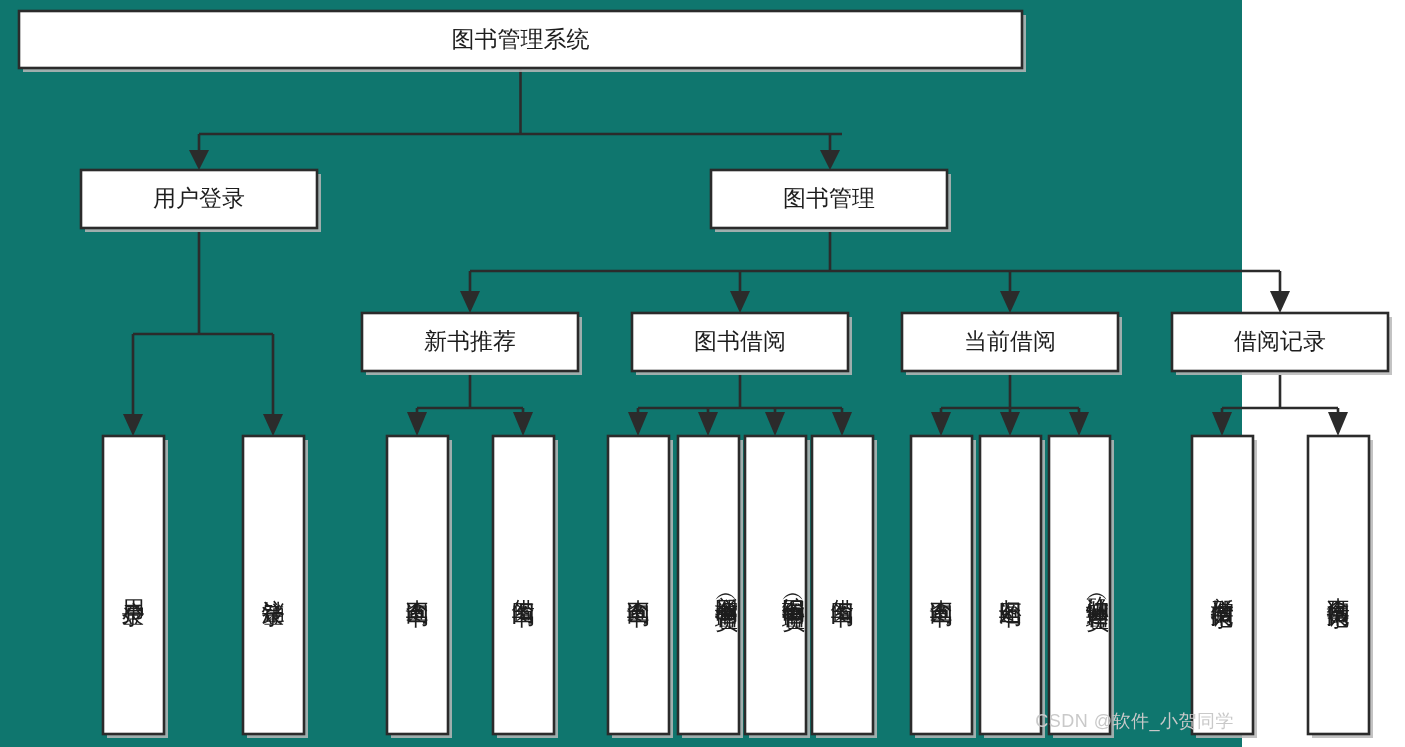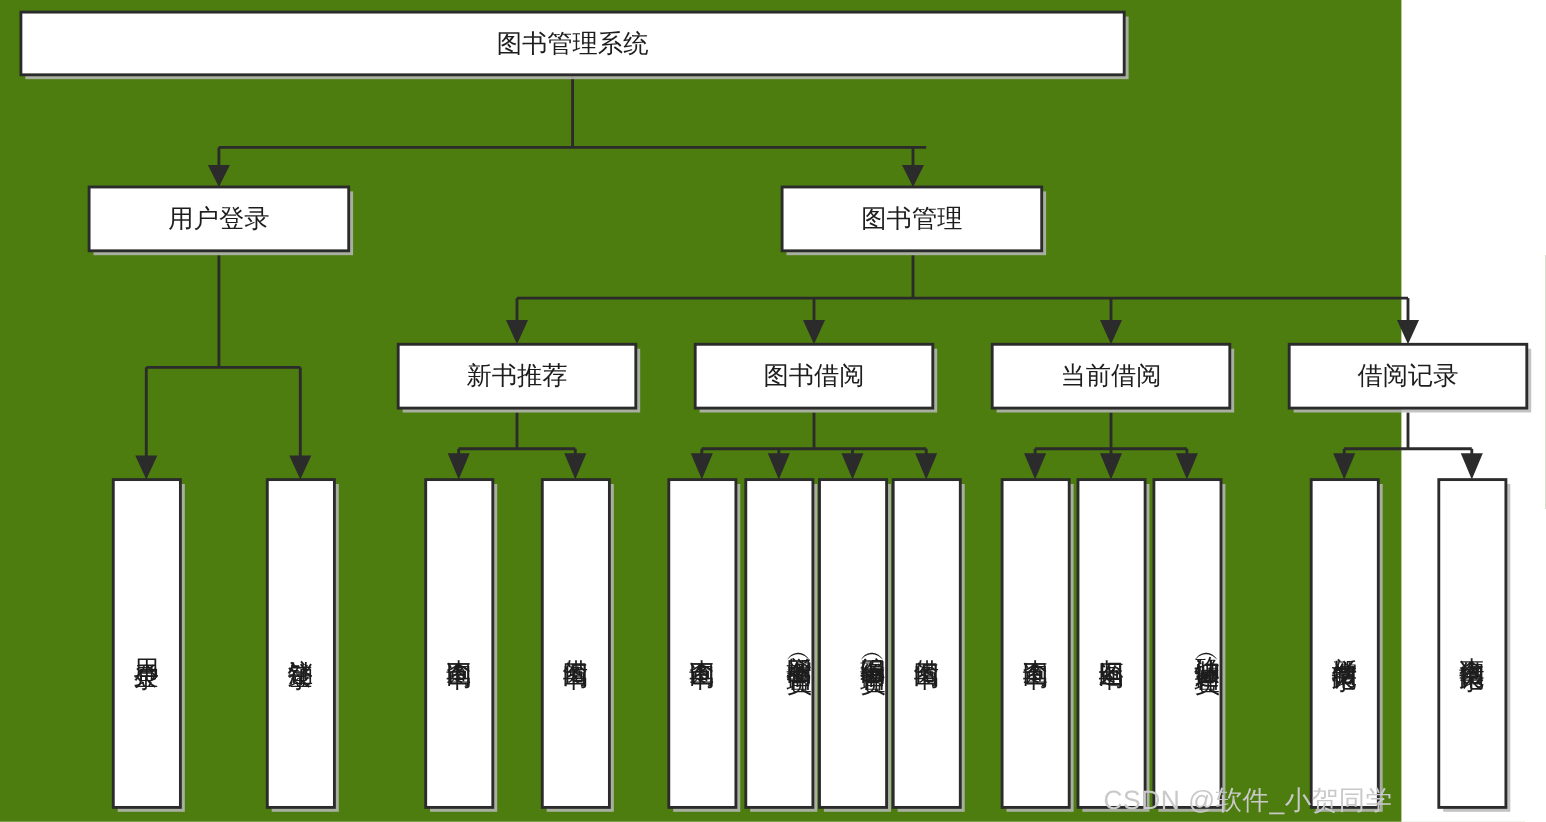--- a/index.html
+++ b/index.html
@@ -10,22 +10,21 @@
   body {
     width: 1405px;
     height: 747px;
     font-family: "Liberation Sans", "DejaVu Sans", sans-serif;
     overflow: hidden;
   }
   #diagram-root {
     position: relative;
     width: 1242px;
     height: 747px;
-    background: #4d7c0f;
-    padding-left: 32px;
+    background: #0f766e;
   }
   svg.flow {
     position: absolute;
     left: 0;
     top: 0;
     width: 1405px;
     height: 747px;
   }
   .node-box {
     fill: #ffffff;
@@ -62,23 +61,23 @@
     font-size: 23px;
     line-height: 1.06;
     letter-spacing: 2px;
     color: #1d1d1d;
     white-space: nowrap;
     pointer-events: none;
   }
   .watermark {
     position: absolute;
     right: 8px;
-    bottom: 4px;
-    font-family: "Liberation Sans", "DejaVu Sans", sans-serif;
-    font-size: 24px;
+    bottom: 14px;
+    font-family: "Liberation Sans", "DejaVu Sans", sans-serif;
+    font-size: 18px;
     color: #c9c9c9;
     letter-spacing: 0.5px;
     white-space: nowrap;
   }
 </style>
 </head>
 <body>
 
 <div id="diagram-root">
 

